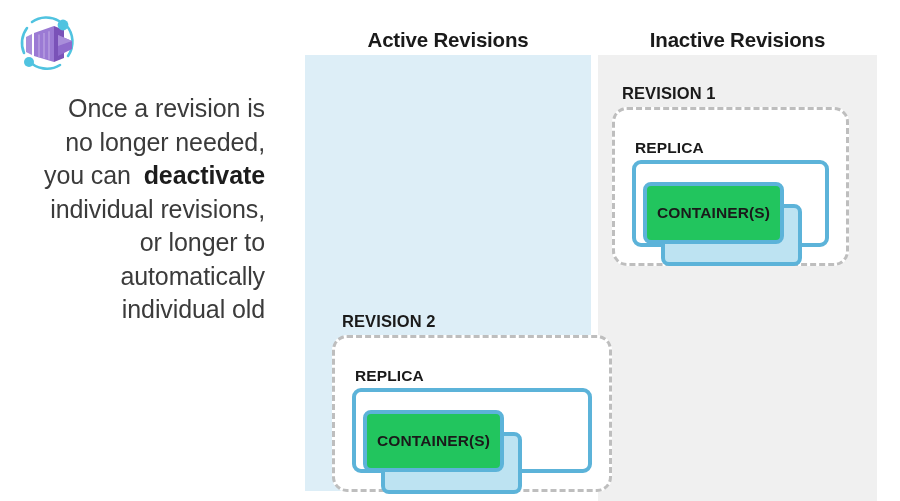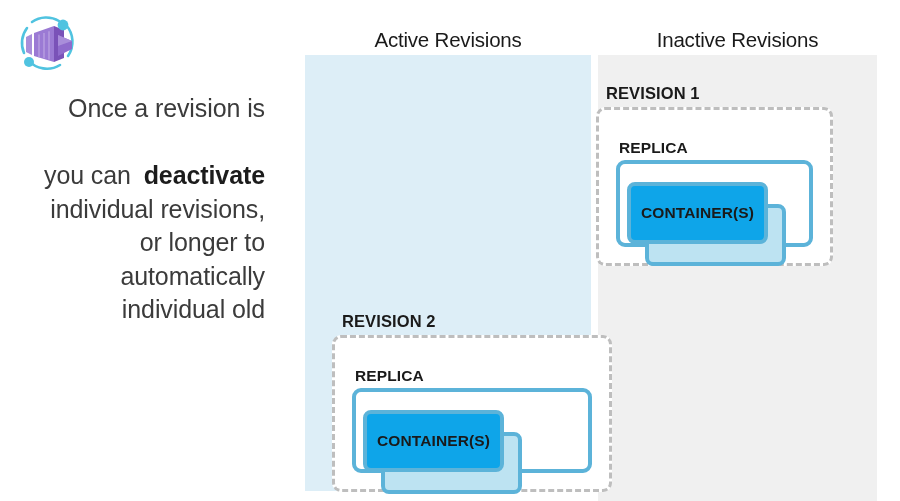--- a/index.html
+++ b/index.html
@@ -39,21 +39,21 @@
   #intro-text .em {
     font-weight: bold;
     color: #1c1c1c;
     margin-left: 6px;
   }
 
   
   .panel-heading {
     position: absolute;
     font-size: 20.5px;
-    font-weight: normal;
+    font-weight: bold;
     color: #1a1a1a;
     text-align: center;
     letter-spacing: -0.2px;
   }
   #heading-active  { left: 305px; top: 28px; width: 286px; }
   #heading-inactive{ left: 598px; top: 28px; width: 279px; }
 
   .panel {
     position: absolute;
   }
@@ -86,21 +86,21 @@
     letter-spacing: 0.1px;
     white-space: nowrap;
   }
   .revision-box {
     position: absolute;
     left: 0;
     top: 23px;
     right: 0;
     bottom: 0;
     border: 3px dashed #bebebe;
-    border-radius: 9px;
+    border-radius: 15px;
     background: #ffffff;
     box-sizing: border-box;
   }
   .replica-label {
     position: absolute;
     left: 20px;
     top: 29px;
     font-size: 15.5px;
     font-weight: bold;
     color: #1a1a1a;
@@ -130,36 +130,36 @@
     box-sizing: border-box;
   }
   .container-front {
     position: absolute;
     left: 28px;
     top: 72px;
     width: 141px;
     height: 62px;
     border: 4px solid #5cb3d9;
     border-radius: 8px;
-    background: #0ea5e9;
+    background: #22c55e;
     box-sizing: border-box;
     display: flex;
     align-items: center;
     justify-content: center;
   }
   .container-front span {
     font-size: 15.5px;
     font-weight: bold;
     color: #1a1a1a;
     letter-spacing: 0.1px;
     white-space: nowrap;
   }
 
   
-  #revision-1 { left: 596px; top: 84px;  width: 237px; height: 182px; }
+  #revision-1 { left: 612px; top: 84px;  width: 237px; height: 182px; }
   #revision-2 { left: 332px; top: 312px; width: 280px; height: 180px; }
 </style>
 </head>
 <body>
 
 <div id="brand-icon">
   <svg viewBox="0 0 66 62" width="66" height="62" xmlns="http://www.w3.org/2000/svg">
 
     <path d="M52 12 A25 25 0 0 1 54 43" fill="none" stroke="#50c3e0" stroke-width="2.6" stroke-linecap="round"></path>
     <path d="M46 52 A25 25 0 0 1 14 47" fill="none" stroke="#50c3e0" stroke-width="2.6" stroke-linecap="round"></path>
@@ -178,21 +178,21 @@
     <path d="M44 22 L58 28 L58 36 L44 43 Z" fill="#8f6bcc"></path>
     <path d="M44 22 L58 28 L44 33 Z" fill="#a98eda"></path>
 
     <circle cx="49" cy="12" r="5.4" fill="#50c3e0"></circle>
     <circle cx="15" cy="49" r="5.0" fill="#50c3e0"></circle>
   </svg>
 </div>
 
 <div id="intro-text">
   <span>Once a revision is</span><br>
-  <br>
+  <span>no longer needed,</span><br>
   <span>you can </span><span class="em">deactivate</span><br>
   <span>individual revisions,</span><br>
   <span>or longer to</span><br>
   <span>automatically</span><br>
   <span>individual old</span><br>
 </div>
 
 <div class="panel-heading" id="heading-active">Active Revisions</div>
 <div class="panel-heading" id="heading-inactive">Inactive Revisions</div>
 

